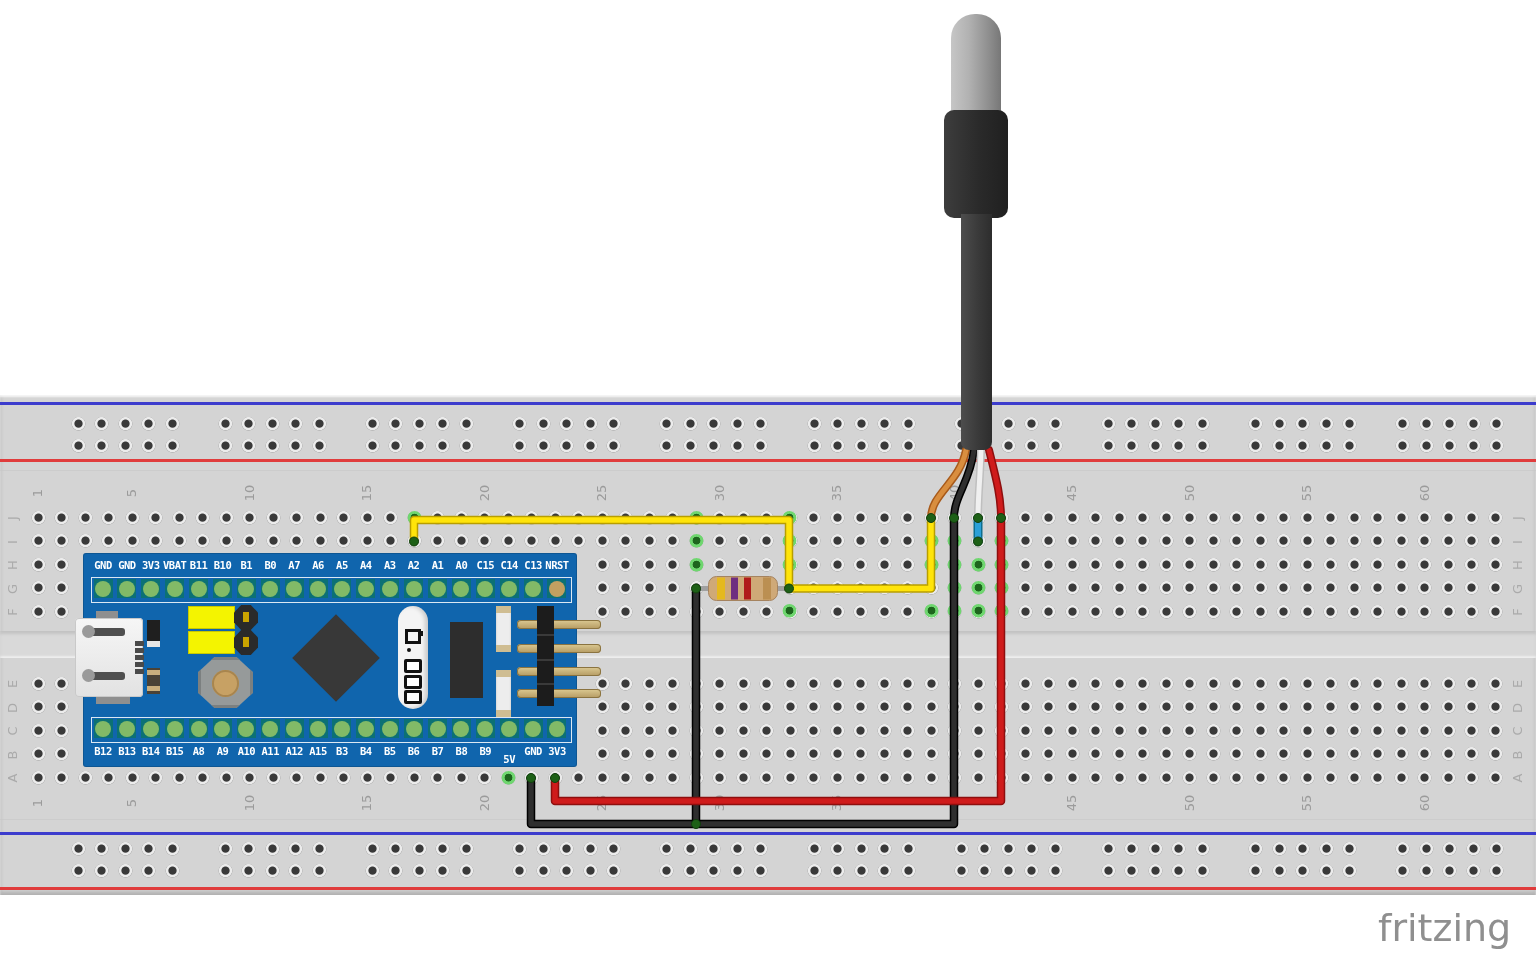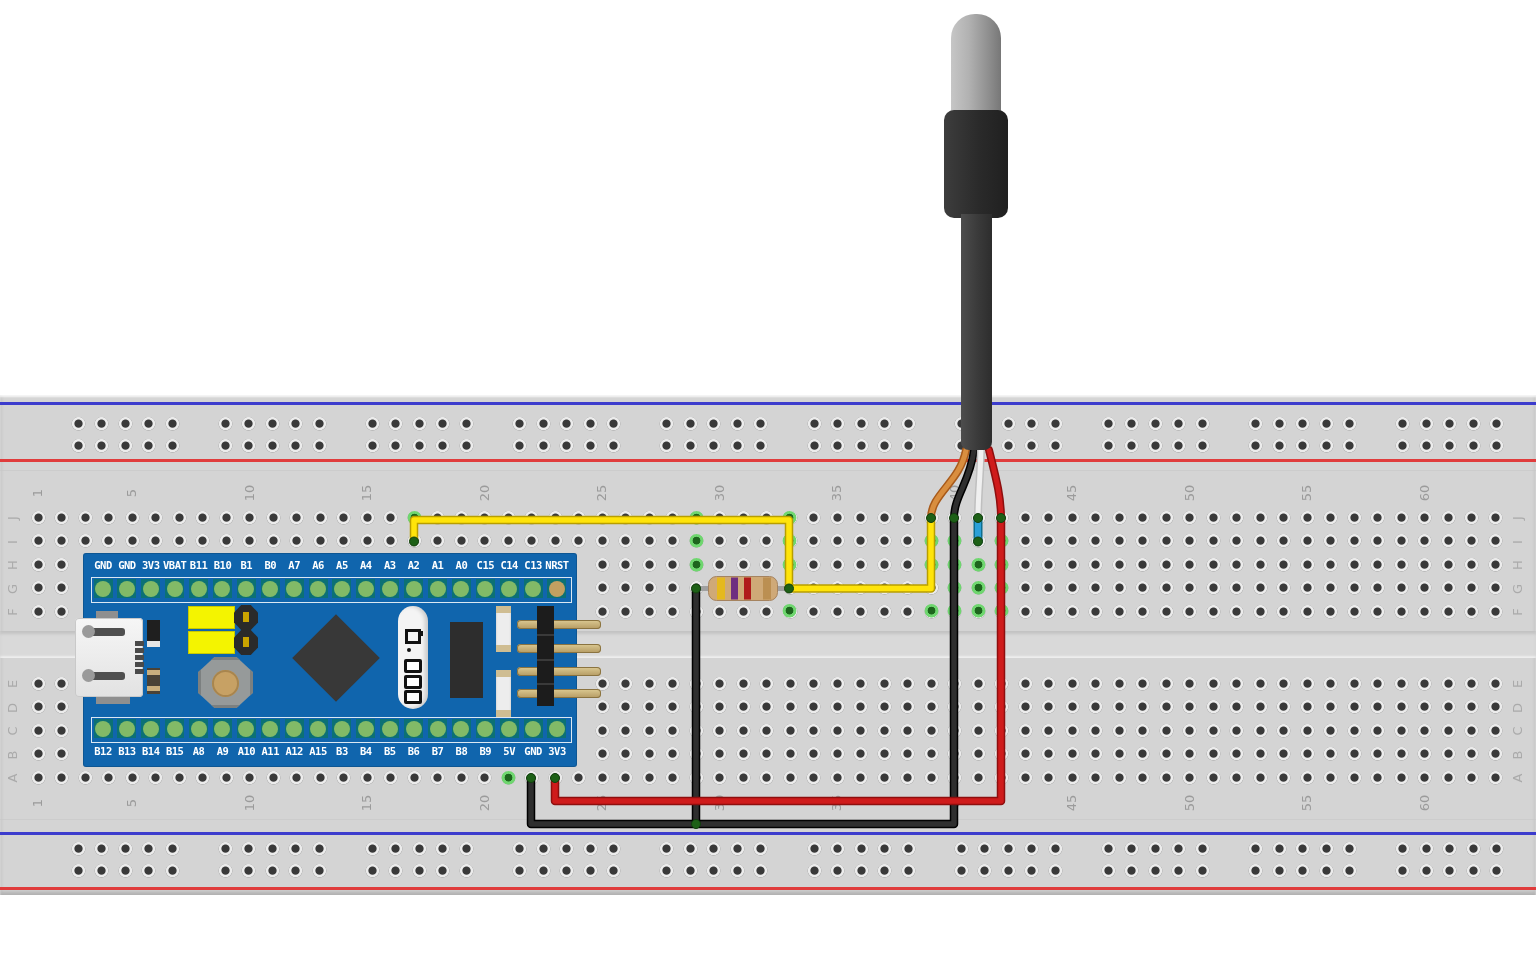--- a/index.html
+++ b/index.html
@@ -986,21 +986,21 @@
         <div class="pincirc" style="left:346.51599999999996px;top:168px;"></div>
         <div class="pinlabel" style="left:333.51599999999996px;top:192px;">B7</div>
         <div class="pinsq" style="left:368.90999999999997px;top:166px;"></div>
         <div class="pincirc" style="left:370.40999999999997px;top:168px;"></div>
         <div class="pinlabel" style="left:357.40999999999997px;top:192px;">B8</div>
         <div class="pinsq" style="left:392.804px;top:166px;"></div>
         <div class="pincirc" style="left:394.304px;top:168px;"></div>
         <div class="pinlabel" style="left:381.304px;top:192px;">B9</div>
         <div class="pinsq" style="left:416.698px;top:166px;"></div>
         <div class="pincirc" style="left:418.198px;top:168px;"></div>
-        <div class="pinlabel" style="left:405.198px;top:192px;">5V</div>
+        <div class="pinlabel" style="left:405.198px;top:200px;">5V</div>
         <div class="pinsq" style="left:440.592px;top:166px;"></div>
         <div class="pincirc" style="left:442.092px;top:168px;"></div>
         <div class="pinlabel" style="left:429.092px;top:192px;">GND</div>
         <div class="pinsq" style="left:464.486px;top:166px;"></div>
         <div class="pincirc" style="left:465.986px;top:168px;"></div>
         <div class="pinlabel" style="left:452.986px;top:192px;">3V3</div>
       </div>
   </div>
 
   <svg id="wires" width="1536" height="956" viewBox="0 0 1536 956">
@@ -1048,13 +1048,14 @@
         <circle cx="978" cy="541.5" r="4.5" fill="#1d6016" stroke="#123f0e" stroke-width="1"></circle>
       </g>
   </svg>
 
   <div id="probe">
     <div id="probe-cap"></div>
     <div id="probe-boot"></div>
     <div id="probe-cable"></div>
   </div>
 
+  <div id="logo">fritzing</div>
 </div>
 
 </body></html>

